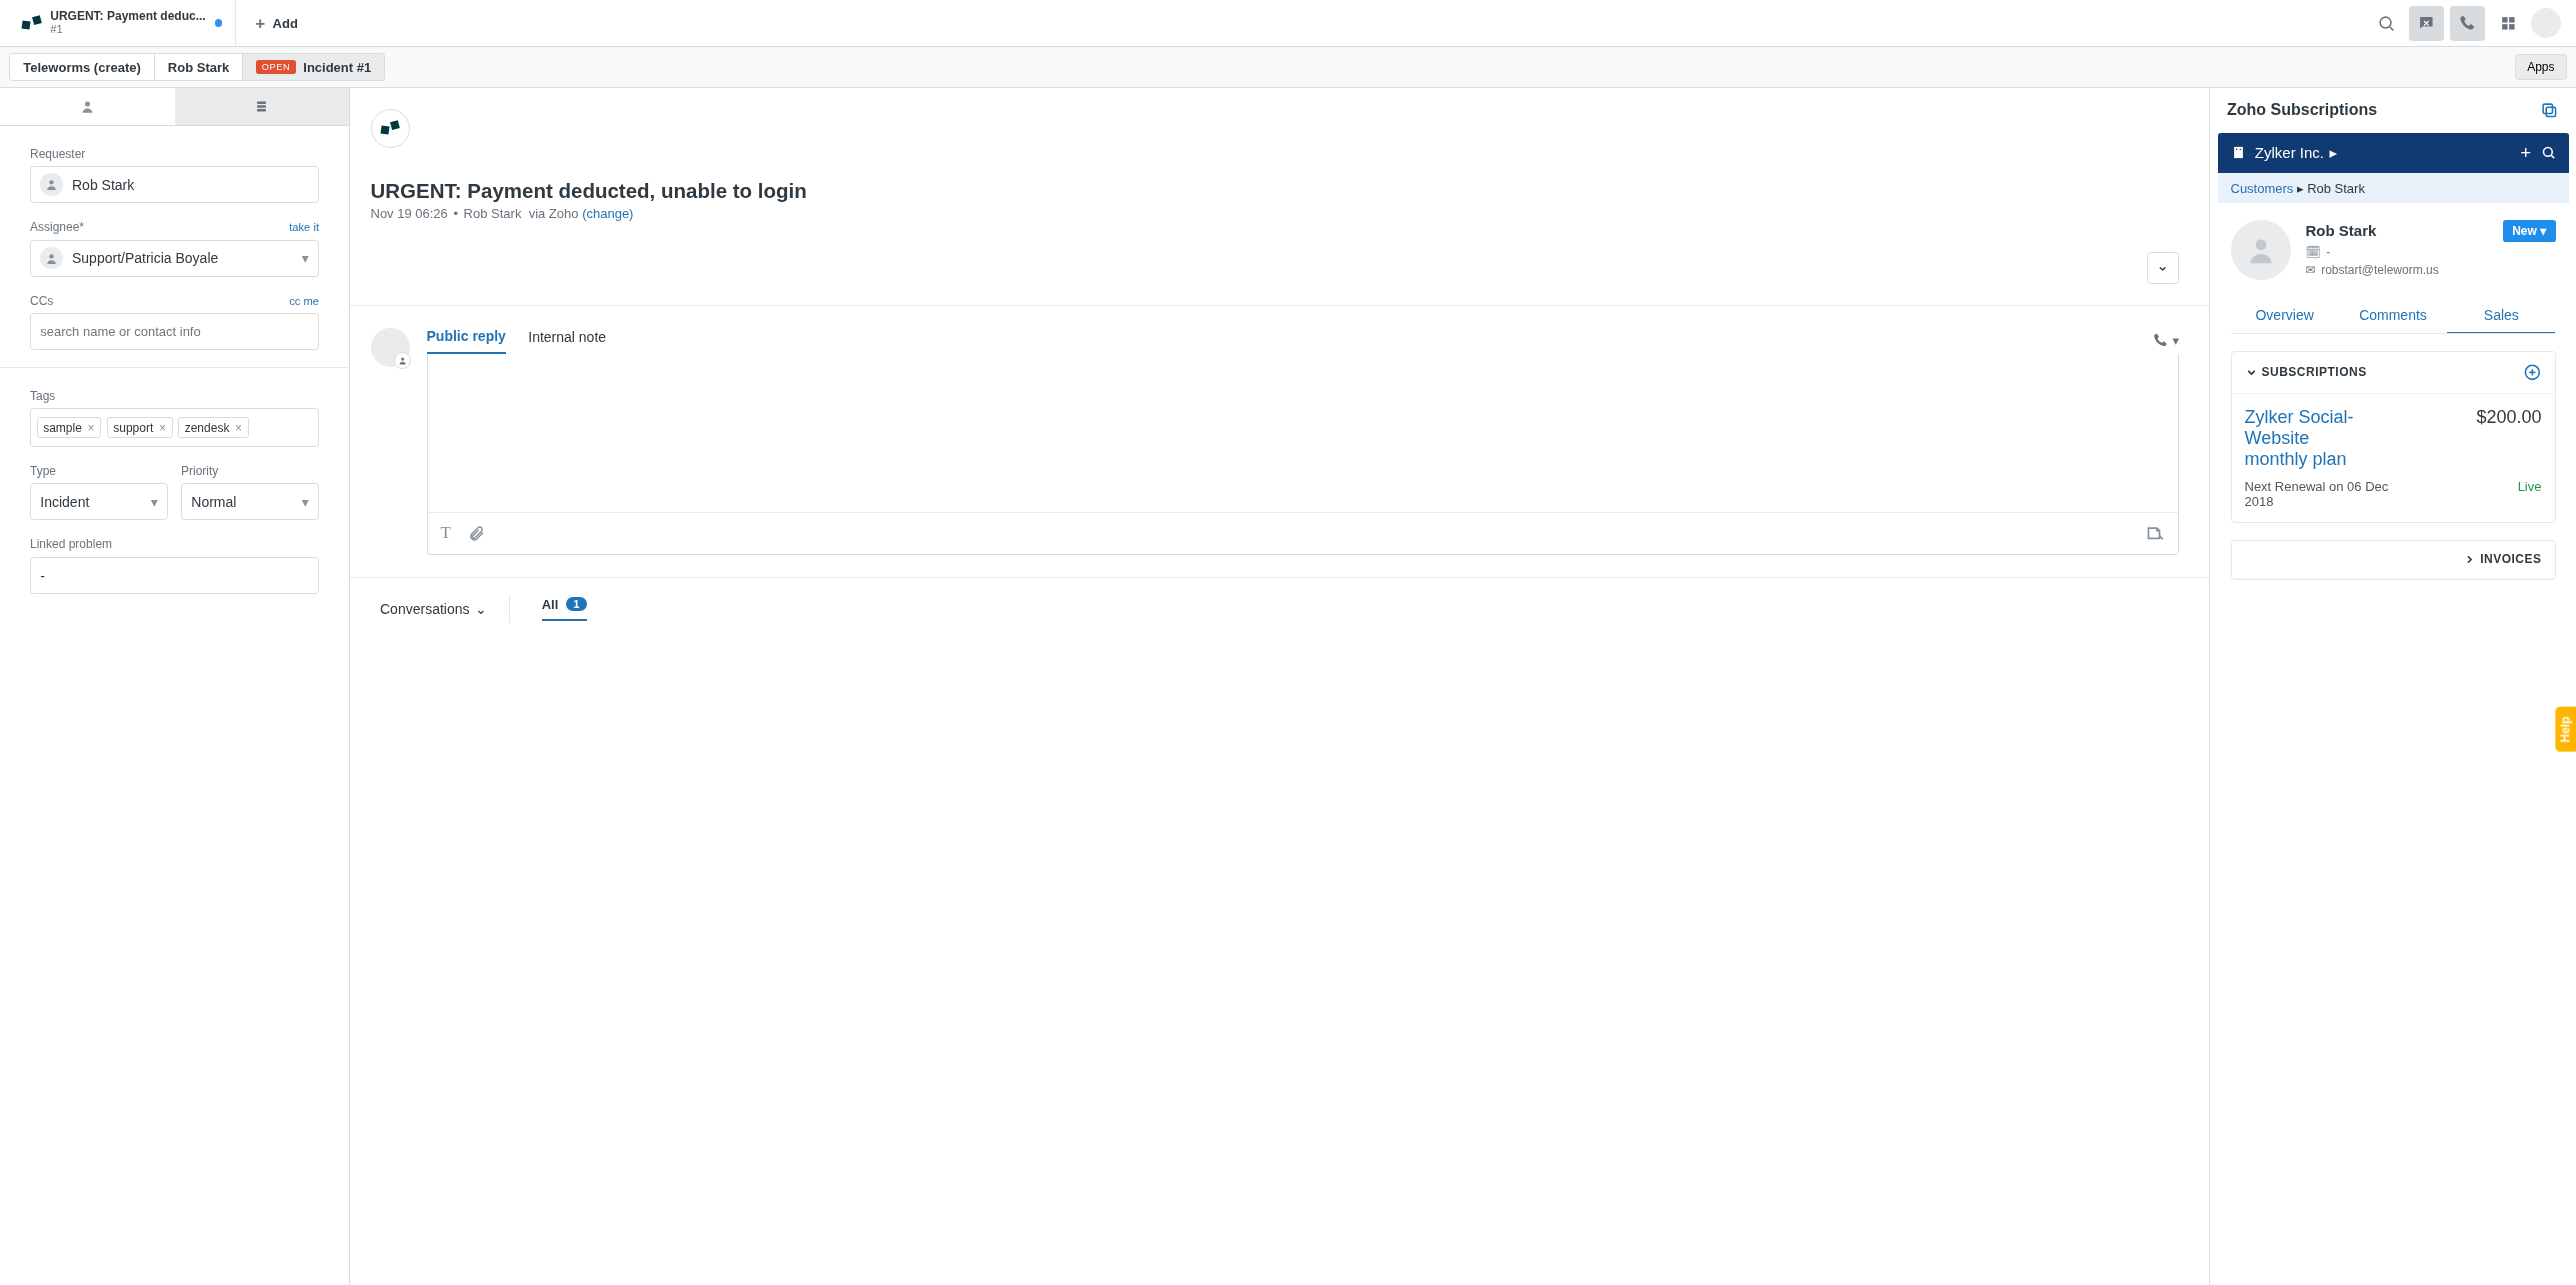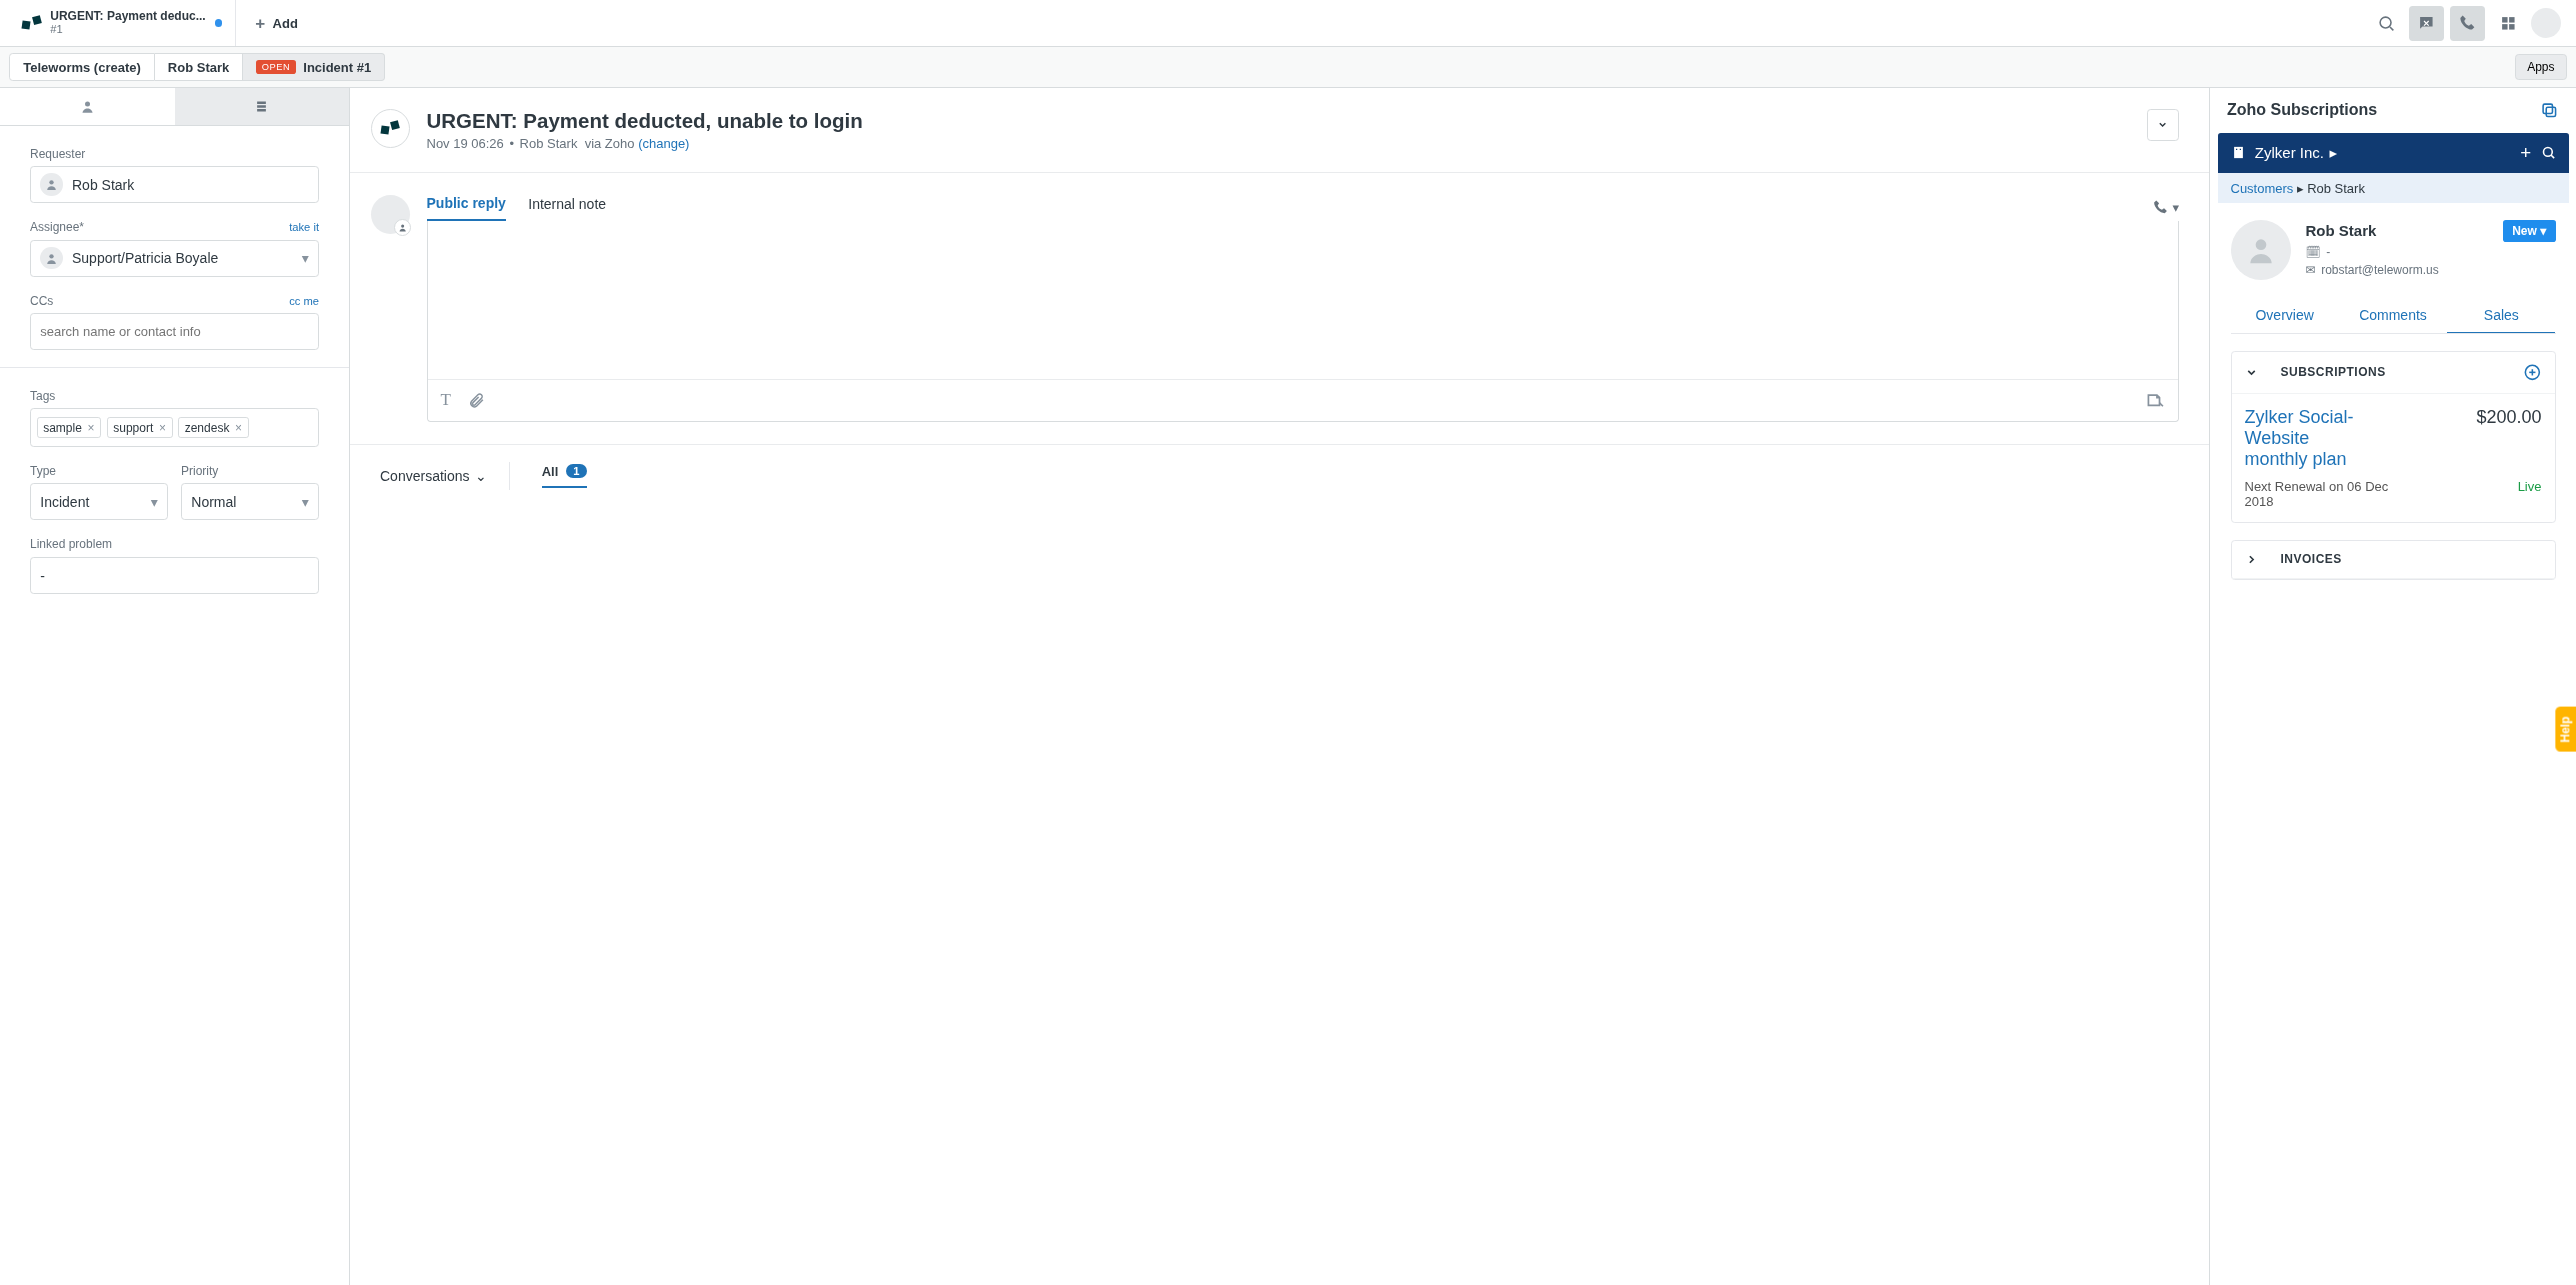--- a/index.html
+++ b/index.html
@@ -42,21 +42,21 @@
 .f-control .caret { margin-left: auto; color:#87929d; }
 .f-group { margin-bottom: 17px; }
 .f-row { display: flex; gap: 13px; }
 .f-row > div { flex: 1; }
 .tags-list { border: 0.9px solid #d8dcde; border-radius: 3.7px; padding: 7.5px 5.6px; display: flex; gap: 5.6px; flex-wrap: wrap; }
 .tag { border: 0.9px solid #d8dcde; border-radius: 2.8px; padding: 2.8px 5.6px; font-size: 12px; display:flex; align-items:flex-end; gap:5.6px; }
 .tag .x { color:#87929d; cursor:pointer; }
 .input-plain{ border:none; outline:none; flex:1; font-size:13px;}
 .side-divider { height:0.9px; background:#e5e7eb; margin: 3.7px -30px 20.5px -30px; }
 .main { flex: 1; border-right: 0.9px solid #d8dcde; background:#fff; }
-.ticket-head { padding: 20.5px 30px 20.5px 20.5px; display:flex; gap:17px; border-bottom:0.9px solid #e9ebed; }
+.ticket-head { padding: 20.5px 30px 20.5px 20.5px; display:flex; gap:31px; border-bottom:0.9px solid #e9ebed;flex-direction:column; }
 .ticket-icon { width:39px; height:39px; border:0.9px solid #d8dcde; border-radius:50%; display:flex; align-items:center; justify-content:center; flex-shrink:0;}
 .ticket-title { font-size: 20.5px; font-weight: 700; }
 .ticket-meta { color: #68737d; margin-top: 3.7px; font-size:13px;}
 .ticket-meta .sep { margin: 0 5.6px; }
 .ticket-meta a { color: #1f73b7; text-decoration: none; }
 .caret-btn { margin-left:auto; width:32px; height:32px; border:0.9px solid #d8dcde; border-radius:3.7px; display:flex; align-items:center; justify-content:center;}
 .reply-wrap { padding: 22.4px 30px 22.4px 20.5px; display:flex; gap:17px; border-bottom:0.9px solid #e9ebed;}
 .reply-av { position:relative; width:39px; height:39px; flex-shrink:0; }
 .reply-av .circ{ width:39px;height:39px;border-radius:50%;background:#e9ebed; }
 .reply-av .badge{ position:absolute; bottom:-1.9px; right:-1.9px; width:17px;height:17px;border-radius:50%;background:#fff;border:0.9px solid #d8dcde;display:flex;align-items:center;justify-content:center;}
@@ -90,21 +90,21 @@
 .zy-profile { display:flex; gap:15px; align-items:flex-start; }
 .zy-av { width:60px;height:60px;border-radius:50%;background:#e9ebed; display:flex;align-items:center;justify-content:center;}
 .zy-av svg{ width:32px;height:32px;fill:#c2c8cc;}
 .zy-name { font-weight:700; font-size:15px;}
 .zy-meta-row { font-size:12px;color:#68737d;display:flex;align-items:center;gap:5.6px; margin-top:3.7px;}
 .new-btn { background:#1f8ded; color:#fff; border-radius:2.8px; padding:3.7px 9.3px; font-size:12px; font-weight:600; margin-left:auto;}
 .zy-tabs { display:flex; border-bottom:0.9px solid #e5e7eb; margin-top:17px;}
 .zy-tab { flex:1; text-align:center; padding:9.3px 0; color:#1f73b7; font-size:14px;}
 .zy-tab.active { border-bottom:1.9px solid #1f73b7;}
 .zy-section { border:0.9px solid #e5e7eb; border-radius:3.7px; margin-top: 17px; }
-.zy-section-head { display:flex; align-items:center; padding:11.2px 13px; gap:23px; border-bottom:0.9px solid #f1f3f4;}
+.zy-section-head { display:flex; align-items:center; padding:11.2px 13px; gap:4px; border-bottom:0.9px solid #f1f3f4;justify-content:flex-end;}
 .zy-section-head .ttl { font-weight:700; letter-spacing:0.5px; font-size:12px;}
 .zy-section-head .add { margin-left:auto; color:#1f73b7;}
 .zy-section-body { padding: 13px; }
 .sub-row { display:flex; justify-content:space-between; gap:33px; font-size:18px;}
 .sub-row a { color:#1f73b7; text-decoration:none; max-width:131px; display:inline-block;}
 .sub-meta { display:flex; justify-content:space-between; margin-top:9.3px; font-size:13px; color:#555;}
 .sub-meta .live { color:#1a9c46;}
 .help-tab { position:fixed; right:0; top: 55%; background:#ffb400; color:#fff; writing-mode:vertical-rl; transform:rotate(180deg); padding:9.3px 3.7px; border-radius:0 4.7px 4.7px 0; font-size:12px; font-weight:600;}
 svg{display:block;}
 </style>

